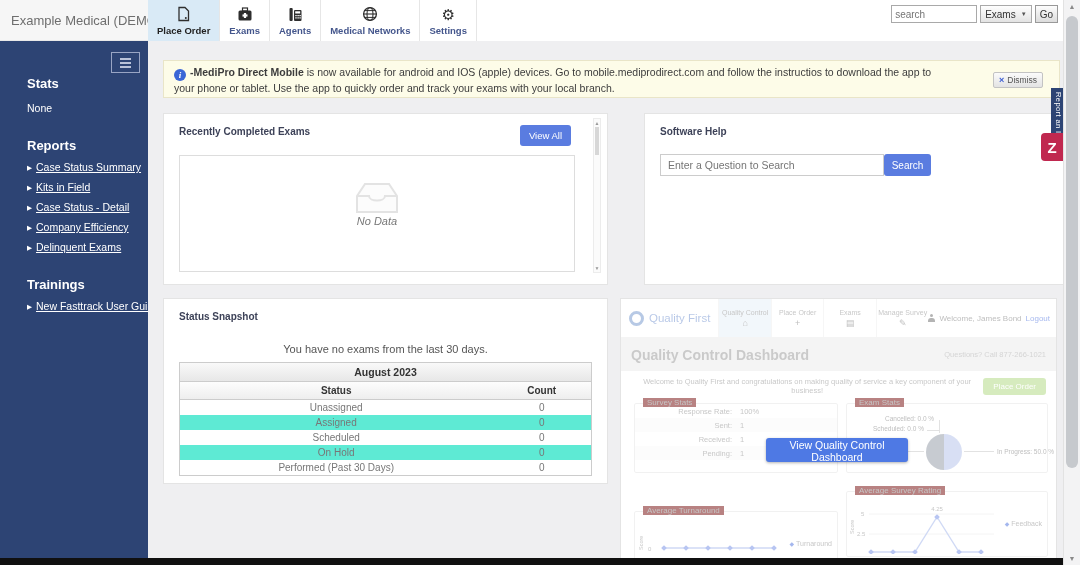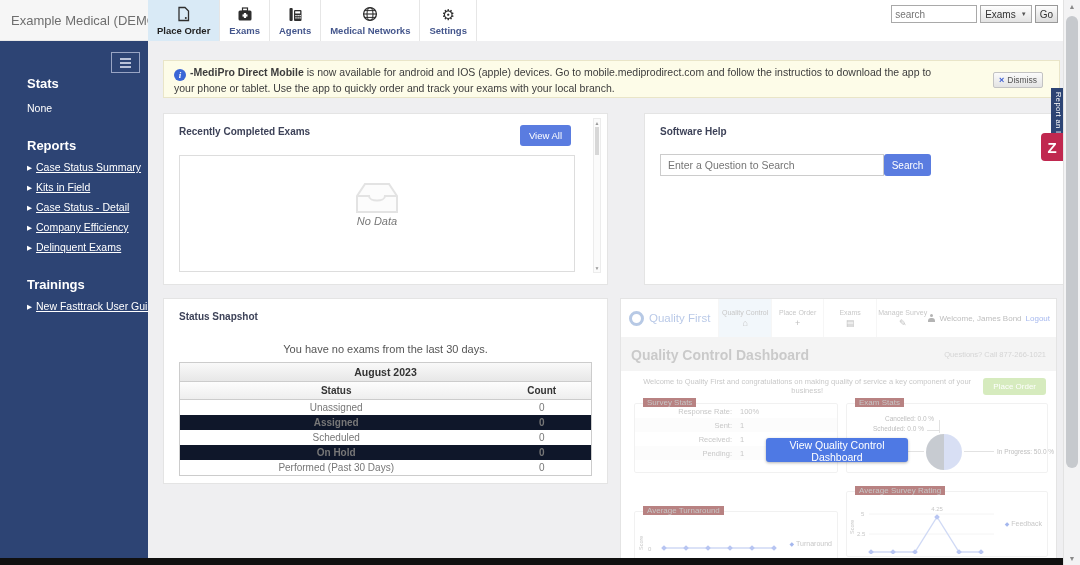--- a/index.html
+++ b/index.html
@@ -77,21 +77,21 @@
   #card-status{left:15px;top:257px;width:445px;height:186px;}
   .empty-line{position:absolute;top:44px;left:0;width:100%;text-align:center;font-size:11px;color:#555;}
   .stable{position:absolute;left:15px;top:63px;width:413px;border:1px solid #ccc;box-sizing:border-box;font-size:10px;}
   .month{height:18px;background:linear-gradient(#f9f9f9,#e7e7e7);border-bottom:1px solid #ccc;
          text-align:center;font-weight:bold;line-height:18px;color:#333;font-size:10.5px;}
   .shead{display:flex;height:17px;background:linear-gradient(#fdfdfd,#eee);border-bottom:1px solid #ccc;
          font-weight:bold;color:#333;font-size:10px;}
   .c1{width:76%;text-align:center;line-height:17px;} .c2{width:24%;text-align:center;line-height:17px;}
   .srow{display:flex;height:15px;color:#777;}
   .srow .c1,.srow .c2{line-height:15px;}
-  .srow.alt{background:#0f172a;font-weight:bold;}
+  .srow.alt{background:#5eead4;}
   
   #card-quality{left:472px;top:257px;width:437px;height:262px;overflow:hidden;}
   .qfade{position:absolute;left:0;top:0;right:0;bottom:0;opacity:.55;}
   .qnav{height:38px;border-bottom:1px solid #ececec;display:flex;align-items:stretch;}
   .qlogo{display:flex;align-items:center;gap:5px;padding:0 8px;width:86px;}
   .qglobe{width:15px;height:15px;border-radius:50%;border:3px solid #7d9ed0;box-sizing:border-box;}
   .qlogotxt{color:#7f9cd4;font-size:11.5px;white-space:nowrap;}
   .qtab{width:60px;border-left:1px solid #f0f0f0;display:flex;flex-direction:column;align-items:center;
         justify-content:center;font-size:7px;color:#999;text-align:center;cursor:pointer;}
   .qtab.active{background:#e9f1f8;}

